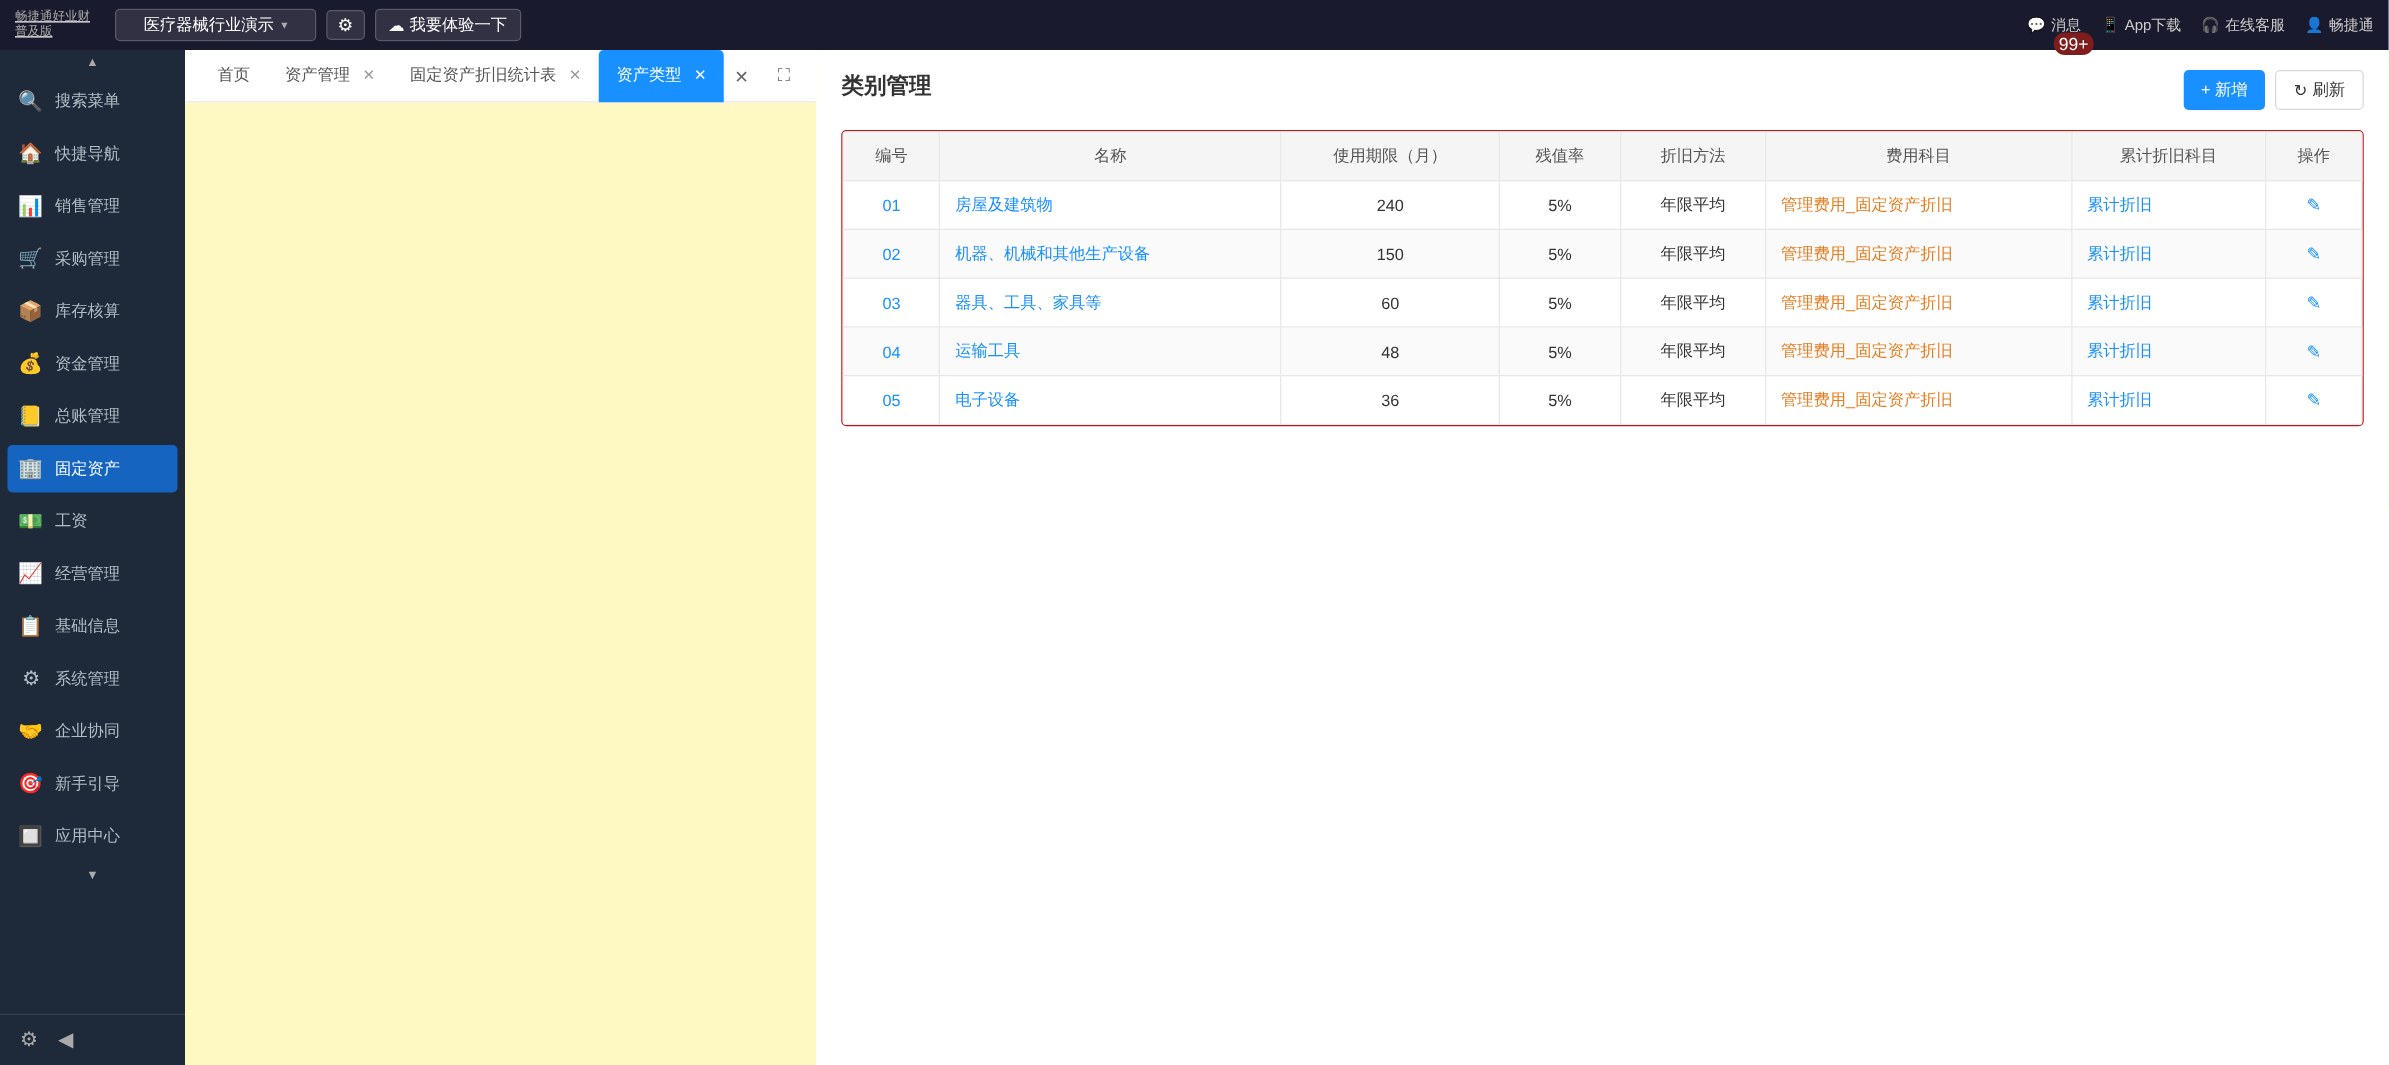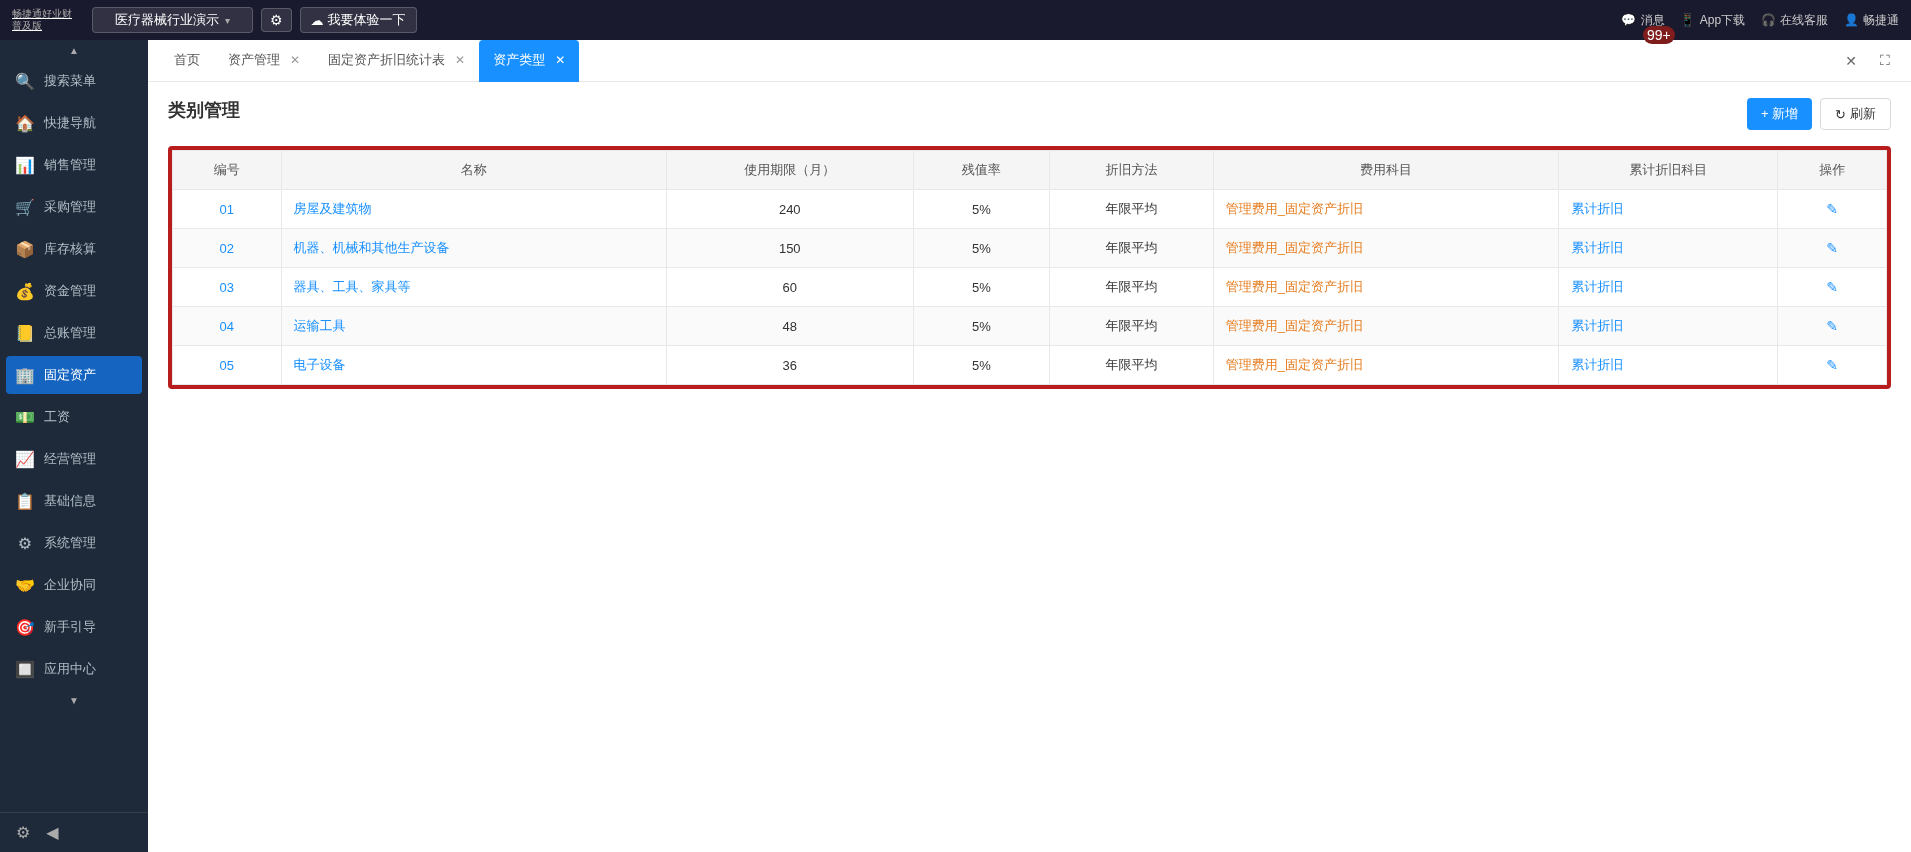--- a/index.html
+++ b/index.html
@@ -108,21 +108,21 @@
       display: flex;
       align-items: center;
       padding: 10px 16px;
       border-top: 1px solid rgba(255,255,255,0.1);
       gap: 16px;
       flex-shrink: 0;
     }
     .sidebar-bottom .icon { color: #aaa; cursor: pointer; font-size: 16px; }
 
     
-    .content-area { flex: 1; display: flex; flex-direction: column; overflow: hidden; background: #fef9c3; }
+    .content-area { flex: 1; display: flex; flex-direction: row; overflow: hidden; background: #fef9c3; }
 
     
     .tab-bar {
       display: flex;
       align-items: center;
       background: #fff;
       border-bottom: 1px solid #e8e8e8;
       padding: 0 12px;
       flex-shrink: 0;
       height: 42px;
@@ -203,21 +203,21 @@
       text-align: center;
       color: #333;
     }
     .data-table tr:nth-child(even) td { background: #fafafa; }
     .data-table td.name-col { text-align: left; color: #1890ff; }
     .data-table td.id-col { color: #1890ff; }
     .data-table td.subject-col { text-align: left; color: #e67e22; }
     .data-table td.accum-col { text-align: left; color: #1890ff; }
     .edit-icon { color: #1890ff; cursor: pointer; font-size: 14px; }
 
-    .table-container { border: 4px solid #b91c1c; border-radius: 4px; overflow: hidden; }
+    .table-container { border: 1px solid #b91c1c; border-radius: 4px; overflow: hidden; }
   </style>
 </head>
 <body>
 
 <div class="top-bar">
   <div class="top-bar-left">
     <div class="top-bar-logo">
       <span>畅捷通好业财</span>
       <span>普及版</span>
     </div>

